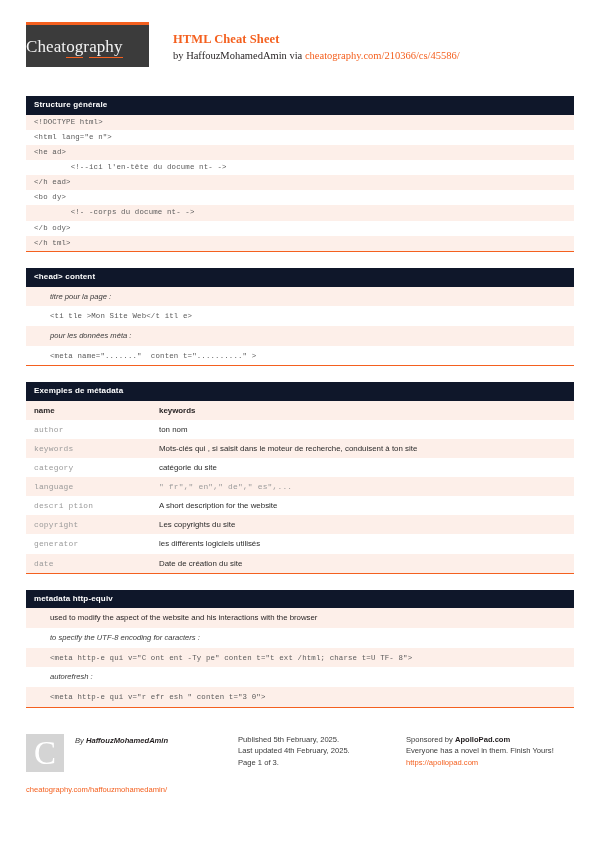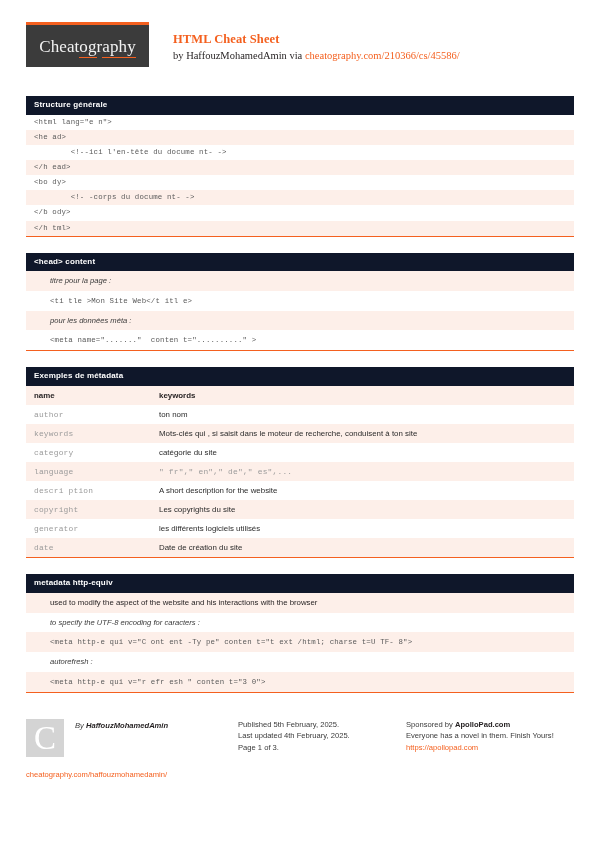--- a/index.html
+++ b/index.html
@@ -29,21 +29,21 @@
     height: 58px;
   }
   .logo-box {
     width: 123px;
     height: 45px;
     background: #3b3b3b;
     border-top: 3px solid #f4601f;
     box-sizing: border-box;
     display: flex;
     align-items: center;
-    justify-content: center;
+    justify-content: flex-start;
     flex: 0 0 auto;
   }
   .logo-word {
     font-family: "Liberation Serif", serif;
     font-size: 17px;
     color: #f2f2f2;
     letter-spacing: .1px;
     line-height: 1;
     white-space: nowrap;
   }
@@ -203,20 +203,21 @@
       <div class="sheet-title">HTML Cheat Sheet</div>
       <div class="byline">
         <span>by </span><span class="author">HaffouzMohamedAmin</span><span> via </span><span class="link">cheatography.com/210366/cs/45586/</span>
       </div>
     </div>
   </div>
 
   <div class="card">
     <div class="card-title">Structure générale</div>
     <div class="codeblock">
+      <div class="cl alt">&lt;!DOCTYPE html&gt;</div>
       <div class="cl">&lt;html lang="e n"&gt;</div>
       <div class="cl alt">&lt;he ad&gt;</div>
       <div class="cl">        &lt;!--ici l'en-tête du docume nt- -&gt;</div>
       <div class="cl alt">&lt;/h ead&gt;</div>
       <div class="cl">&lt;bo dy&gt;</div>
       <div class="cl alt">        &lt;!- -corps du docume nt- -&gt;</div>
       <div class="cl">&lt;/b ody&gt;</div>
       <div class="cl alt">&lt;/h tml&gt;</div>
     </div>
   </div>

